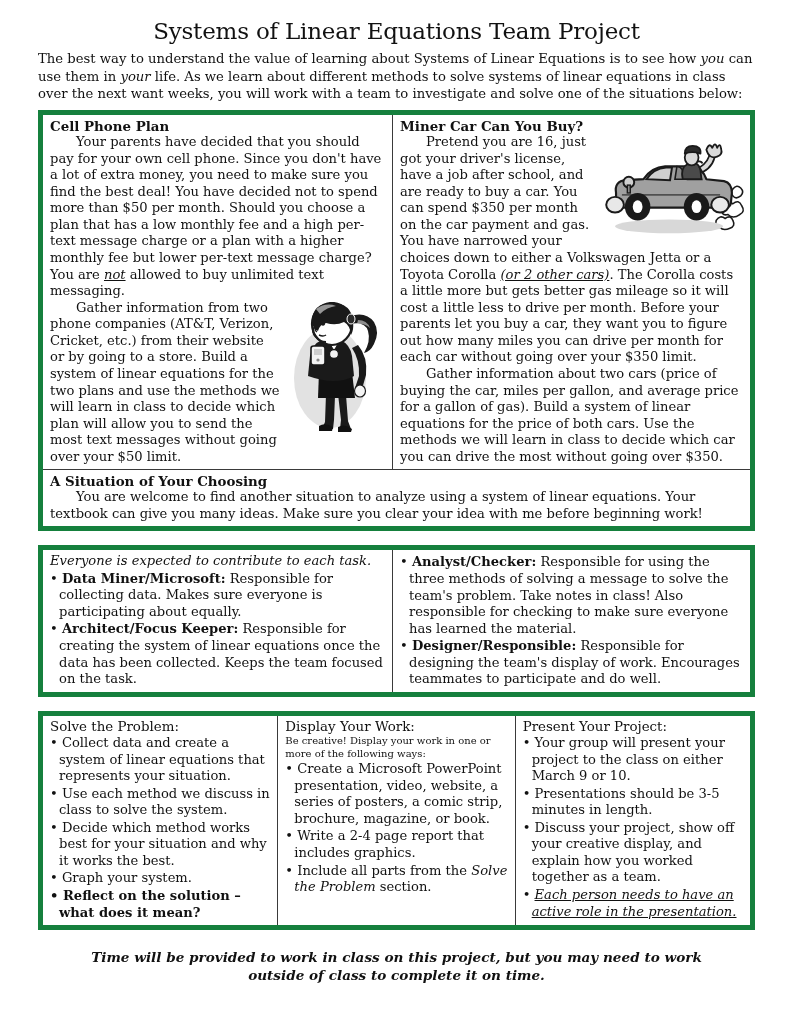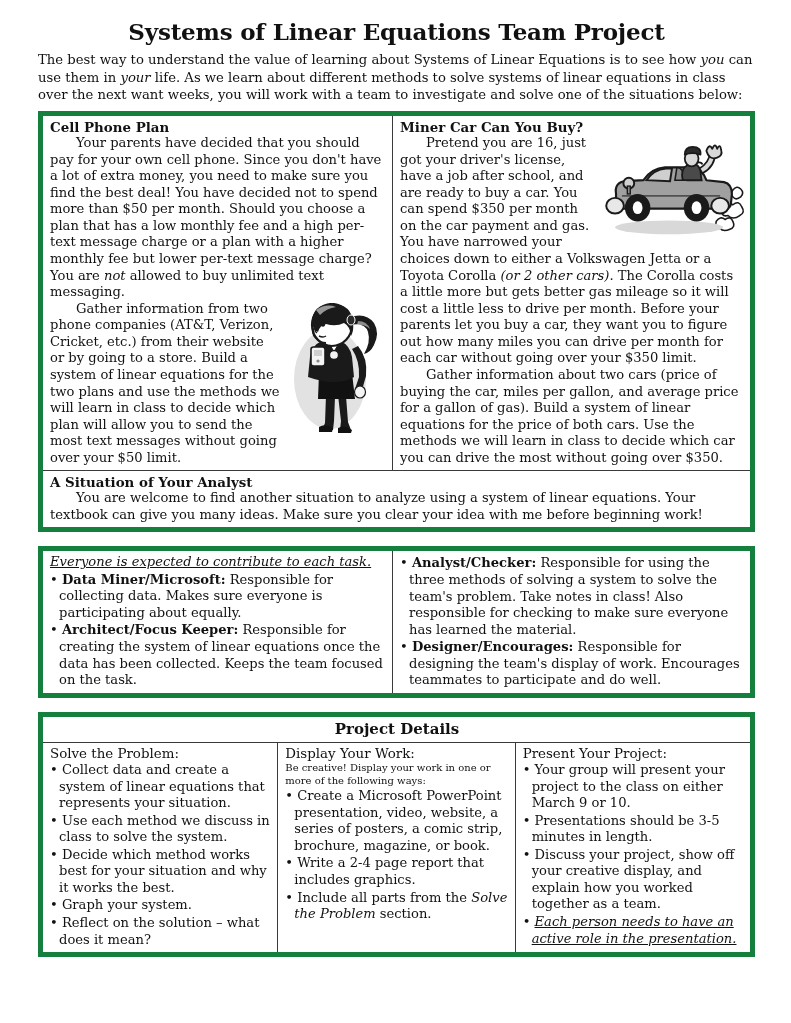--- a/index.html
+++ b/index.html
@@ -14,21 +14,21 @@
   }
   .page {
     width: 791px;
     height: 1023px;
     padding: 14px 36px 10px 38px;
     position: relative;
   }
   .doc-title {
     text-align: center;
     font-size: 23px;
-    font-weight: bold;
+    font-weight: normal;
     letter-spacing: -0.2px;
     margin: 4px 0 6px 0;
     font-family: "DejaVu Serif", "Liberation Serif", serif;
   }
   .intro {
     font-size: 13.2px;
     line-height: 1.34;
     margin-bottom: 7px;
     text-align: left;
   }
@@ -48,21 +48,21 @@
   .sec-head {
     font-size: 13.4px;
     font-weight: bold;
     margin-bottom: 0px;
   }
   .body-txt {
     font-size: 13.1px;
     line-height: 1.265;
   }
   .indent { text-indent: 26px; }
-  .body-txt i { font-style: italic; }
+  .body-txt i { font-style: italic; text-decoration: underline; }
 
   
   .situations { margin-bottom: 14px; }
   .col-cell-left { width: 352px; }
   .wrap-img-right {
     float: right;
     width: 100px;
     margin: 2px 0 0 4px;
     shape-outside: margin-box;
   }
@@ -75,21 +75,20 @@
   
   .band-title {
     text-align: center;
     font-size: 15px;
     font-weight: bold;
     padding: 3px 4px 4px 4px;
   }
   .team-block { margin-bottom: 14px; }
   .uline-ital {
     font-style: italic;
-    text-decoration: underline;
     font-size: 13.1px;
     display: block;
     line-height: 1.25;
   }
   ul.bullets {
     list-style: none;
     margin: 0;
     padding: 0;
   }
   ul.bullets li {
@@ -243,61 +242,58 @@
               <path d="M24 60 l100 0" stroke="#1a1a1a" stroke-width="1.6" fill="none" opacity="0.6"></path>
             </svg>
           </span>
           <span>Pretend you are 16, just got your driver's license, have a job after school, and are ready to buy a car. You can spend $350 per month on the car payment and gas. You have narrowed your choices down to either a Volkswagen Jetta or a Toyota Corolla </span><i>(or 2 other cars)</i><span>. The Corolla costs a little more but gets better gas mileage so it will cost a little less to drive per month. Before your parents let you buy a car, they want you to figure out how many miles you can drive per month for each car without going over your $350 limit.</span>
         </div>
         <div class="body-txt indent">Gather information about two cars (price of buying the car, miles per gallon, and average price for a gallon of gas). Build a system of linear equations for the price of both cars. Use the methods we will learn in class to decide which car you can drive the most without going over $350.</div>
       </td>
     </tr>
     <tr>
       <td colspan="2">
-        <div class="sec-head">A Situation of Your Analyst</div>
+        <div class="sec-head">A Situation of Your Choosing</div>
         <div class="body-txt indent">You are welcome to find another situation to analyze using a system of linear equations. Your textbook can give you many ideas. Make sure you clear your idea with me before beginning work!</div>
       </td>
     </tr>
   </tbody>
     </table>
 
   <table class="frame team-block">
     <tbody>
     <tr>
       <td class="col-cell-left">
         <span class="uline-ital">Everyone is expected to contribute to each task.</span>
         <ul class="bullets">
           <li class="bullet-dot"><b>Data Miner/Microsoft:</b><span> Responsible for collecting data. Makes sure everyone is participating about equally.</span></li>
           <li class="bullet-dot"><b>Architect/Focus Keeper:</b><span> Responsible for creating the system of linear equations once the data has been collected. Keeps the team focused on the task.</span></li>
         </ul>
       </td>
       <td>
         <ul class="bullets">
-          <li class="bullet-dot"><b>Analyst/Checker:</b><span> Responsible for using the three methods of solving a system to solve the team's problem. Take notes in class! Also responsible for checking to make sure everyone has learned the material.</span></li>
-          <li class="bullet-dot"><b>Designer/Encourages:</b><span> Responsible for designing the team's display of work. Encourages teammates to participate and do well.</span></li>
+          <li class="bullet-dot"><b>Analyst/Checker:</b><span> Responsible for using the three methods of solving a message to solve the team's problem. Take notes in class! Also responsible for checking to make sure everyone has learned the material.</span></li>
+          <li class="bullet-dot"><b>Designer/Responsible:</b><span> Responsible for designing the team's display of work. Encourages teammates to participate and do well.</span></li>
         </ul>
       </td>
     </tr>
   </tbody>
     </table>
 
   <table class="frame pd-block">
     <tbody>
-        <tr>
-      <td colspan="3" class="band-title">Project Details</td>
-    </tr>
     <tr>
       <td class="pd-col">
         <div class="pd-head">Solve the Problem:</div>
         <ul class="bullets">
           <li class="bullet-dot">Collect data and create a system of linear equations that represents your situation.</li>
           <li class="bullet-dot">Use each method we discuss in class to solve the system.</li>
           <li class="bullet-dot">Decide which method works best for your situation and why it works the best.</li>
           <li class="bullet-dot">Graph your system.</li>
-          <li class="bullet-dot" style="font-weight:normal;">Reflect on the solution – what does it mean?</li>
+          <li class="bullet-dot" style="font-weight:bold;">Reflect on the solution – what does it mean?</li>
         </ul>
       </td>
       <td class="pd-col">
         <div class="pd-head">Display Your Work:</div>
         <div class="pd-lead">Be creative! Display your work in one or more of the following ways:</div>
         <ul class="bullets">
           <li class="bullet-dot">Create a Microsoft PowerPoint presentation, video, website, a series of posters, a comic strip, brochure, magazine, or book.</li>
           <li class="bullet-dot">Write a 2-4 page report that includes graphics.</li>
           <li class="bullet-dot"><span>Include all parts from the </span><i>Solve the Problem</i><span> section.</span></li>
         </ul>
@@ -308,14 +304,15 @@
           <li class="bullet-dot">Your group will present your project to the class on either March 9 or 10.</li>
           <li class="bullet-dot">Presentations should be 3-5 minutes in length.</li>
           <li class="bullet-dot">Discuss your project, show off your creative display, and explain how you worked together as a team.</li>
           <li class="bullet-dot"><span class="ul-ital-under">Each person needs to have an active role in the presentation.</span></li>
         </ul>
       </td>
     </tr>
   </tbody>
     </table>
 
+  <div class="footer-note">Time will be provided to work in class on this project, but you may need to work outside of class to complete it on time.</div>
 
 </div>
 
 </body></html>

